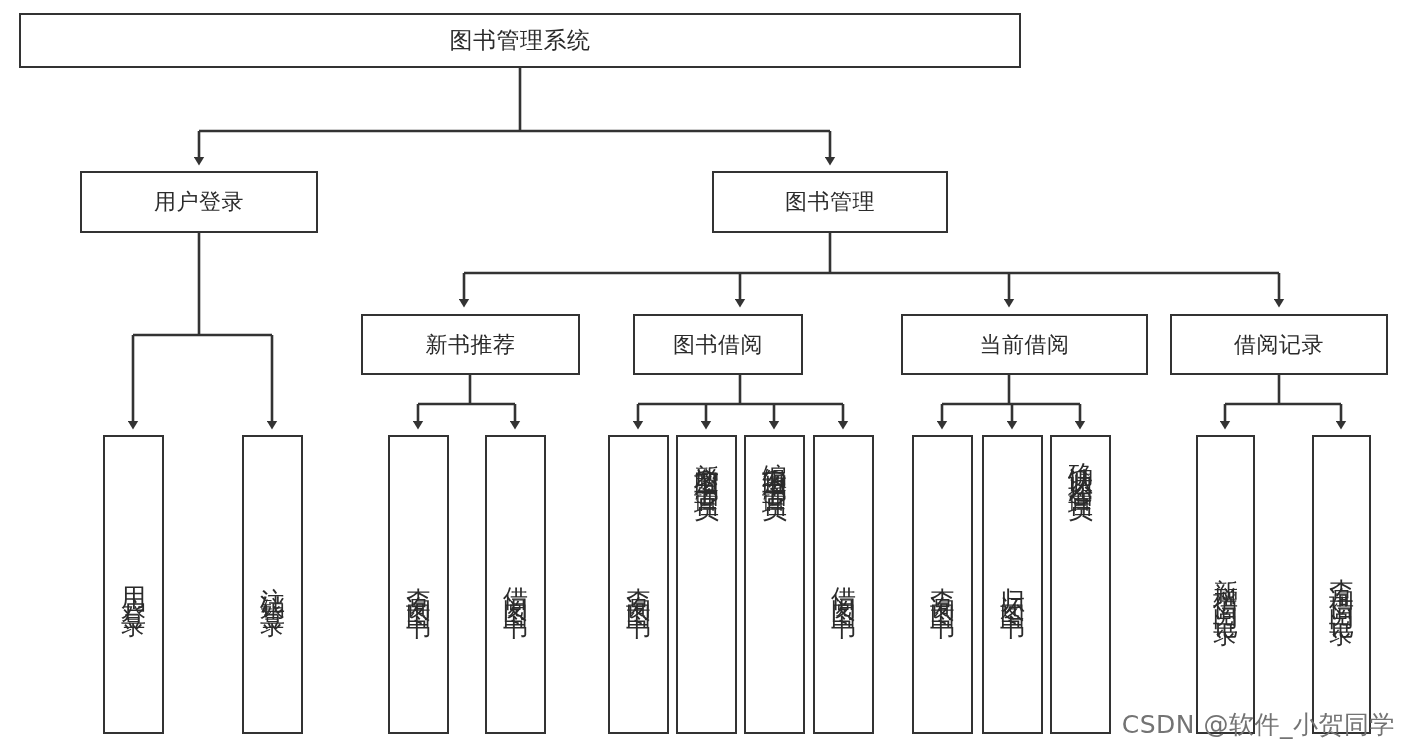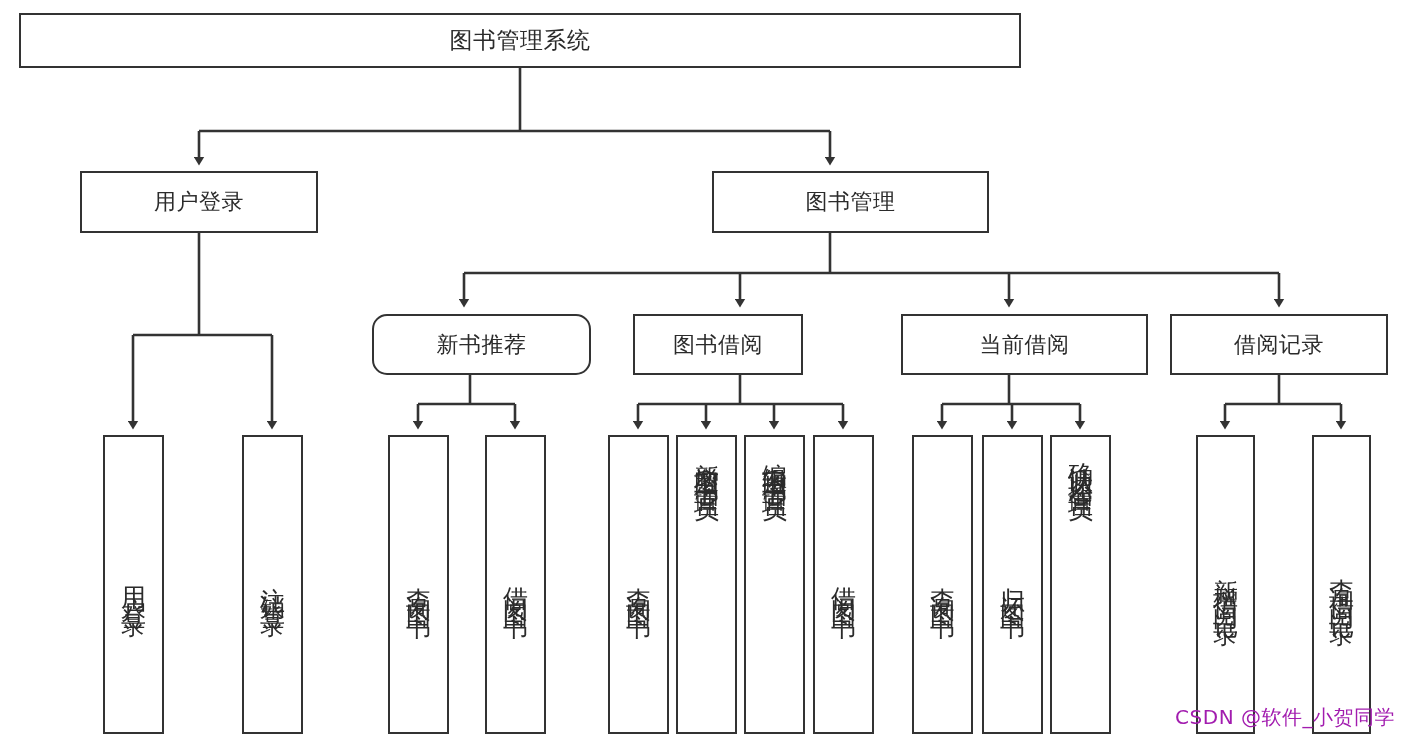--- a/index.html
+++ b/index.html
@@ -67,23 +67,23 @@
   .node.vert.short {
     align-items: center;
     padding-top: 0;
   }
   .node.vert.short .node-label {
     letter-spacing: 9px;
   }
   #watermark {
     position: absolute;
     right: 10px;
-    bottom: 16px;
-    font-size: 20px;
-    color: #a21caf;
+    bottom: 6px;
+    font-size: 25px;
+    color: #737373;
     white-space: nowrap;
     letter-spacing: 0.5px;
   }
 </style>
 </head>
 <body>
 
 <div id="diagram-root">
 
   <svg id="edges-layer" viewBox="0 0 1405 747" width="1405" height="747" xmlns="http://www.w3.org/2000/svg">
@@ -136,25 +136,25 @@
     </g>
   </svg>
 
   <div class="node horiz" id="node-root" style="left:19px; top:13px; width:1002px; height:55px;">
     <span class="node-label">图书管理系统</span>
   </div>
 
   <div class="node horiz" style="left:80px; top:171px; width:238px; height:62px;">
     <span class="node-label">用户登录</span>
   </div>
-  <div class="node horiz" style="left:712px; top:171px; width:277px; height:62px;">
+  <div class="node horiz" style="left:712px; top:171px; width:236px; height:62px;">
     <span class="node-label">图书管理</span>
   </div>
 
-  <div class="node horiz" style="left:372px; top:314px; width:219px; height:61px;border-radius:15px;">
+  <div class="node horiz" style="left:361px; top:314px; width:219px; height:61px;">
     <span class="node-label">新书推荐</span>
   </div>
   <div class="node horiz" style="left:633px; top:314px; width:170px; height:61px;">
     <span class="node-label">图书借阅</span>
   </div>
   <div class="node horiz" style="left:901px; top:314px; width:247px; height:61px;">
     <span class="node-label">当前借阅</span>
   </div>
   <div class="node horiz" style="left:1170px; top:314px; width:218px; height:61px;">
     <span class="node-label">借阅记录</span>

